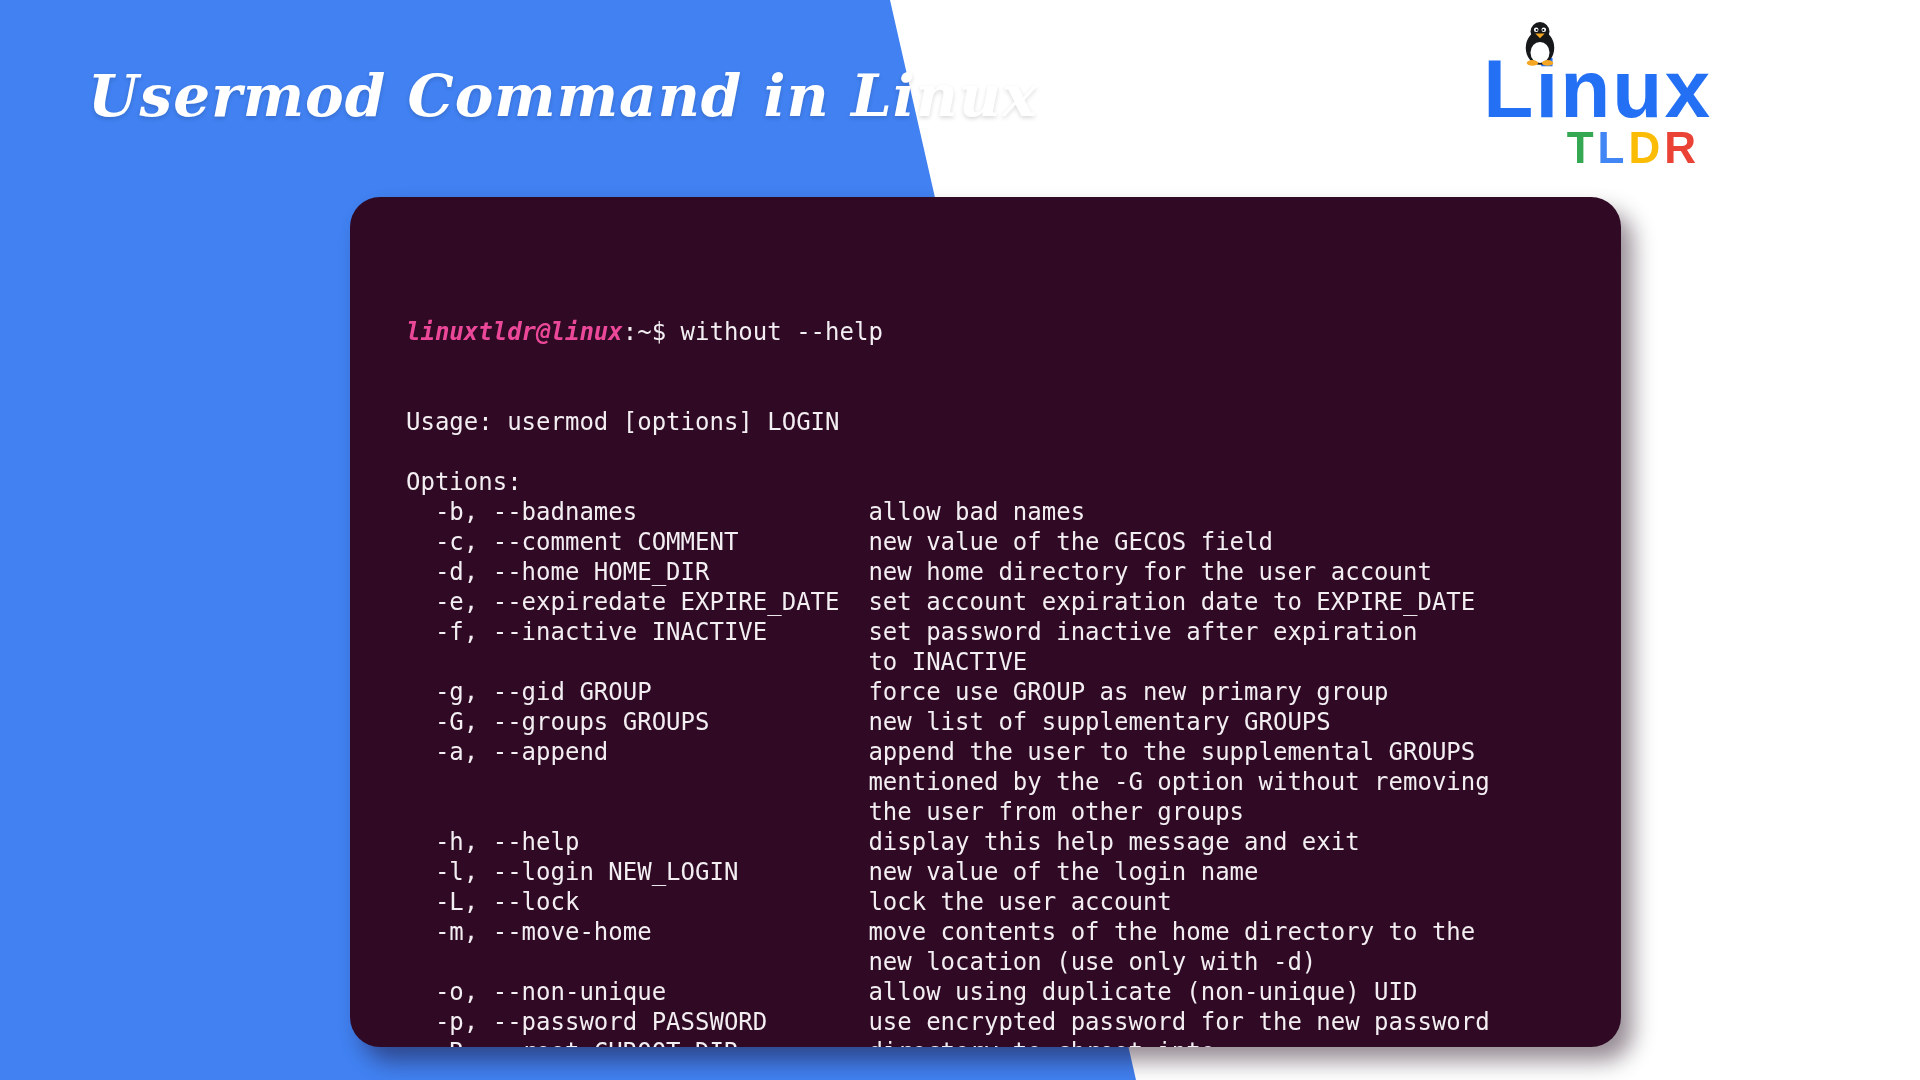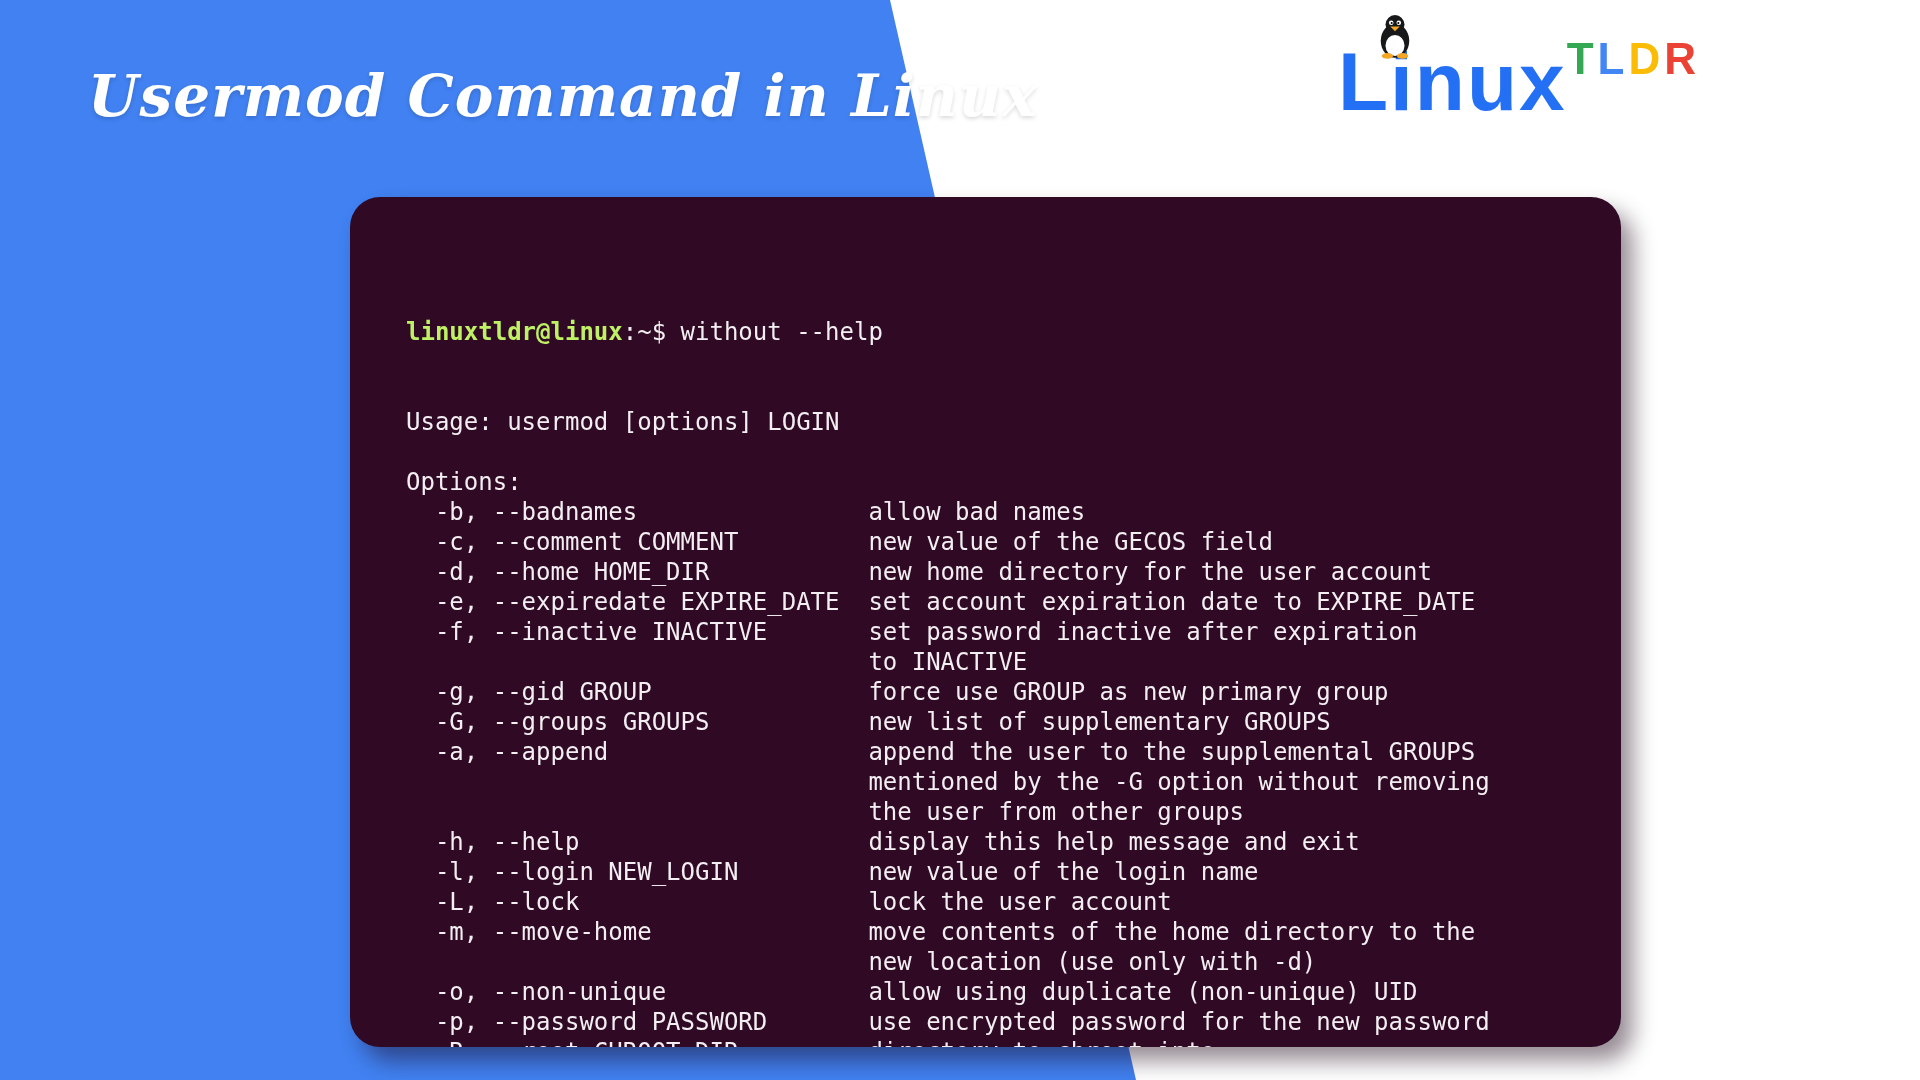--- a/index.html
+++ b/index.html
@@ -28,25 +28,25 @@
     font-style: italic;
     font-weight: bold;
     font-size: 58px;
     color: #ffffff;
     letter-spacing: 1px;
     text-shadow: 0 2px 4px rgba(0,0,0,0.15);
   }
 
   .logo {
     position: absolute;
-    top: 41px;
+    top: 48px;
     right: 72px;
     display: flex;
-    flex-direction: row;
-    align-items: flex-start;
+    flex-direction: column;
+    align-items: flex-end;
   }
   .linux-word {
     position: relative;
     font-size: 82px;
     font-weight: bold;
     line-height: 1;
     letter-spacing: 2px;
     font-family: "Liberation Sans", sans-serif;
   }
   .penguin {
@@ -112,21 +112,21 @@
         <ellipse cx="28" cy="45" rx="6" ry="3" fill="#f5a623"></ellipse>
       </svg>
     </div>
     <div class="tldr">
       <span style="color: rgb(52, 168, 83);">T</span><span style="color: rgb(66, 133, 244);">L</span><span style="color: rgb(251, 188, 5);">D</span><span style="color: rgb(234, 67, 53);">R</span>
     </div>
   </div>
 
   <div class="terminal" style="background-color: rgb(48, 10, 36);">
     <div class="term-content" style="color: rgb(242, 238, 242);">
-      <div class="term-line"><span class="prompt-user" style="color: #bef264;">linuxtldr@linux</span><span>:~$ </span><span>without --help</span></div>
+      <div class="term-line"><span class="prompt-user" style="color: #ec4899; font-style: italic;">linuxtldr@linux</span><span>:~$ </span><span>without --help</span></div>
       <div class="term-body">Usage: usermod [options] LOGIN
 
 Options:
   -b, --badnames                allow bad names
   -c, --comment COMMENT         new value of the GECOS field
   -d, --home HOME_DIR           new home directory for the user account
   -e, --expiredate EXPIRE_DATE  set account expiration date to EXPIRE_DATE
   -f, --inactive INACTIVE       set password inactive after expiration
                                 to INACTIVE
   -g, --gid GROUP               force use GROUP as new primary group

